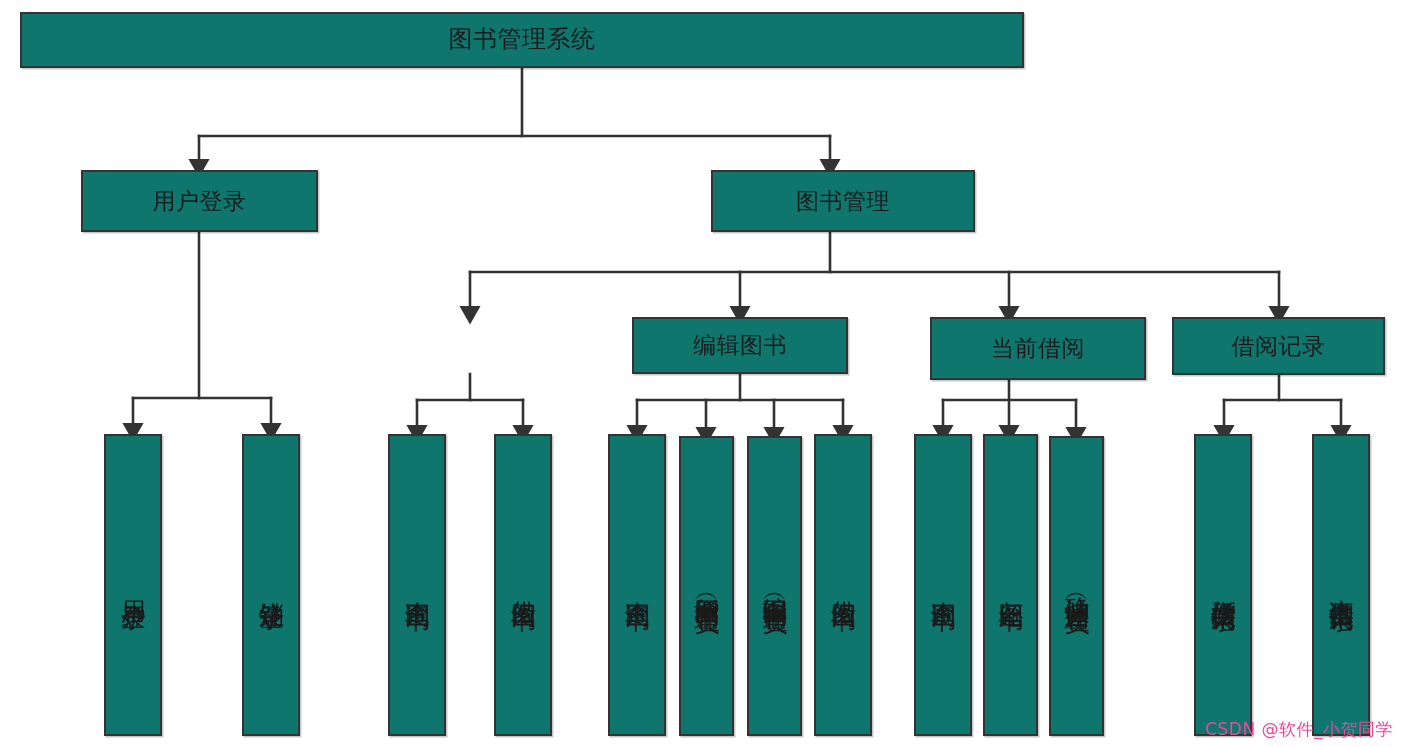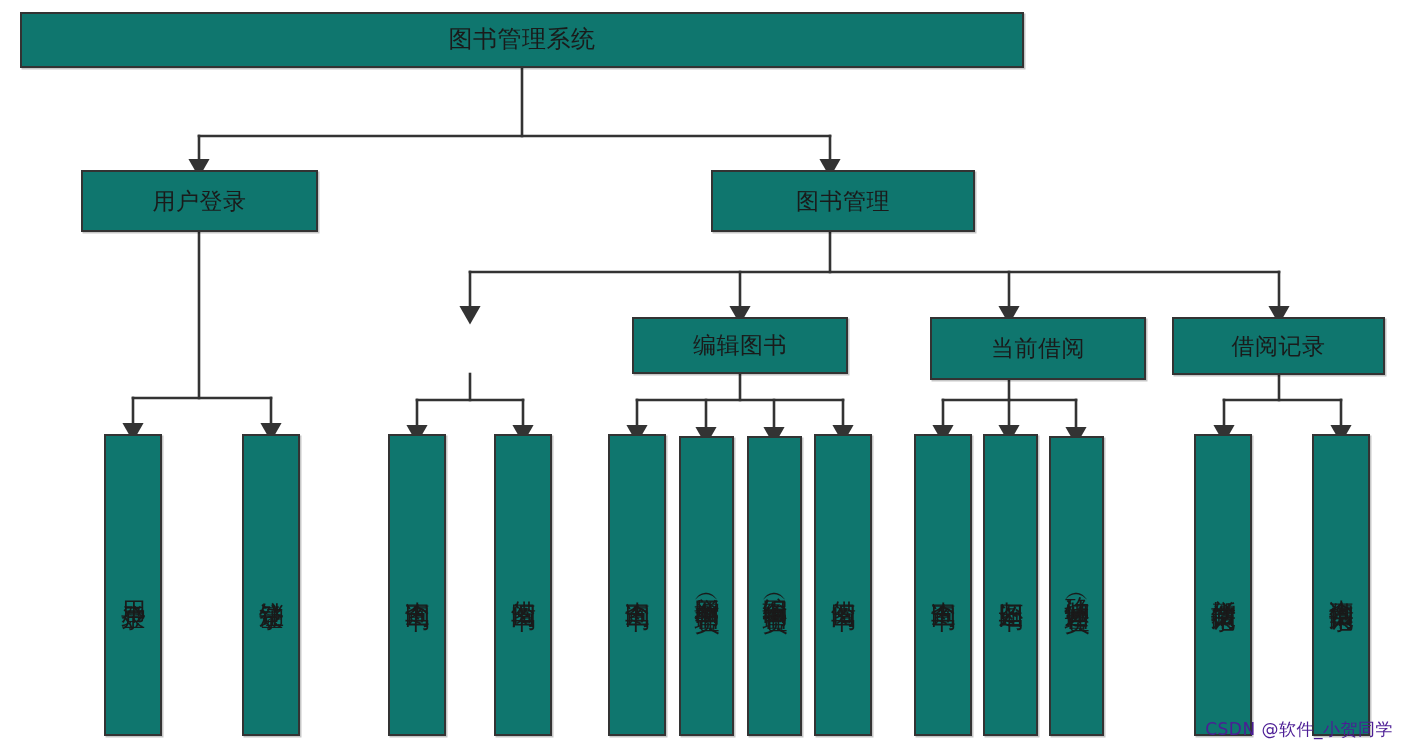--- a/index.html
+++ b/index.html
@@ -62,21 +62,21 @@
     font-size: 25px;
     line-height: 1.12;
     letter-spacing: 2px;
     max-height: 100%;
   }
   #watermark {
     position: absolute;
     right: 12px;
     bottom: 6px;
     font-size: 17px;
-    color: #4c1d95;
+    color: #ec4899;
     letter-spacing: 0.5px;
     white-space: nowrap;
     user-select: none;
   }
 </style>
 </head>
 <body>
 
 <div id="diagram-canvas">
 

